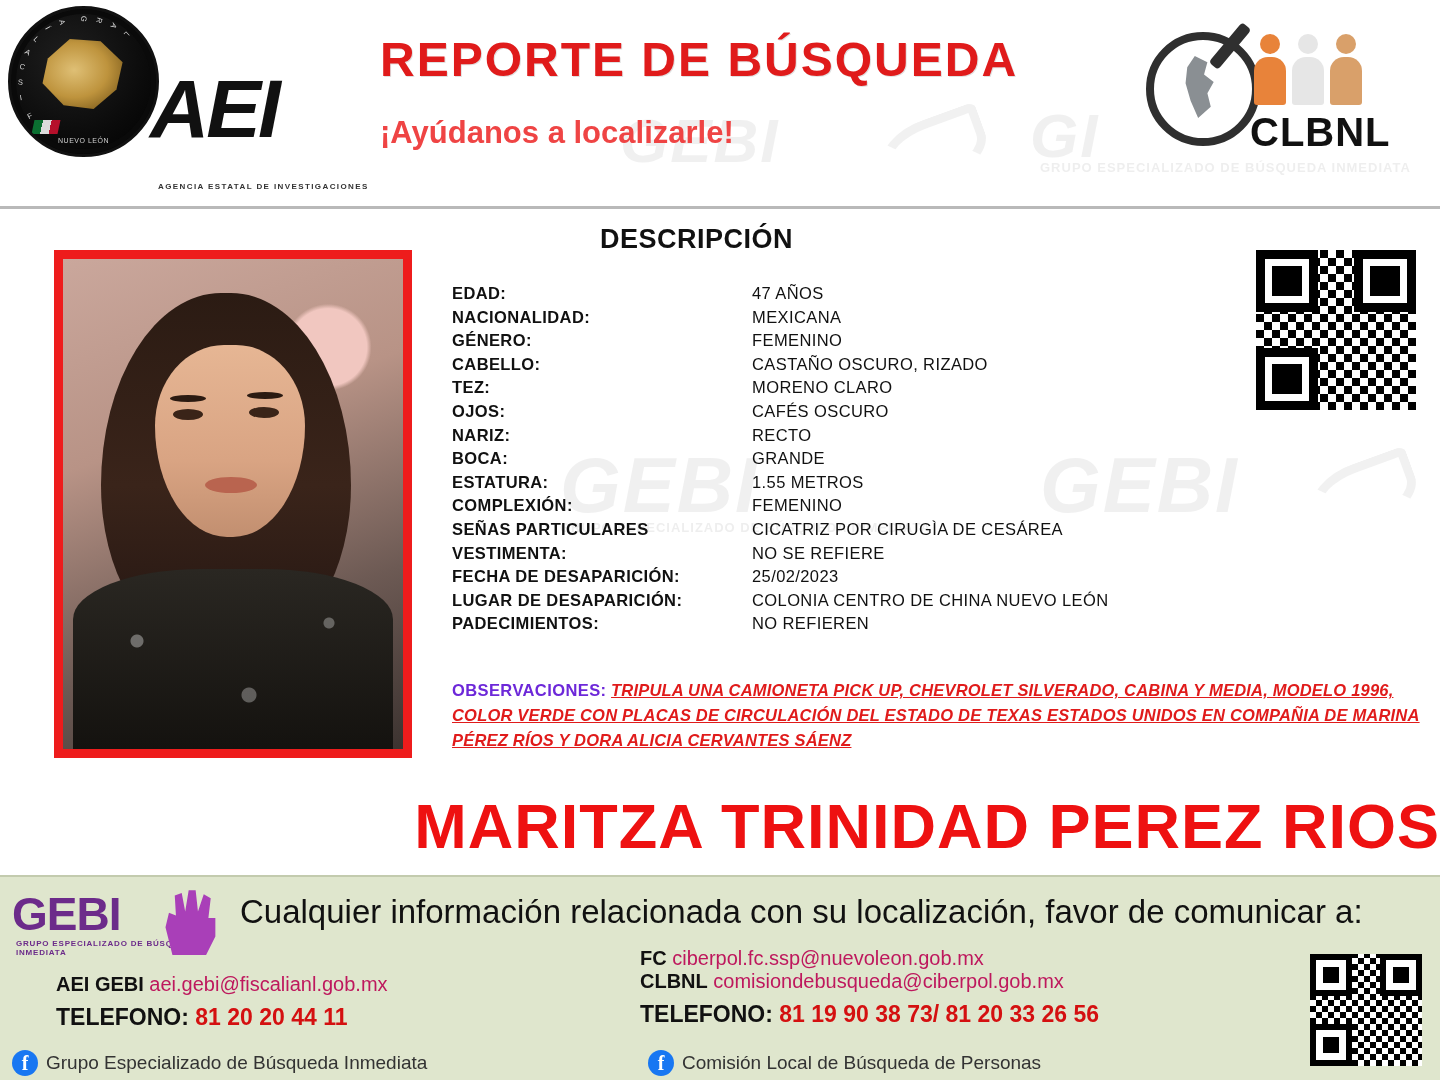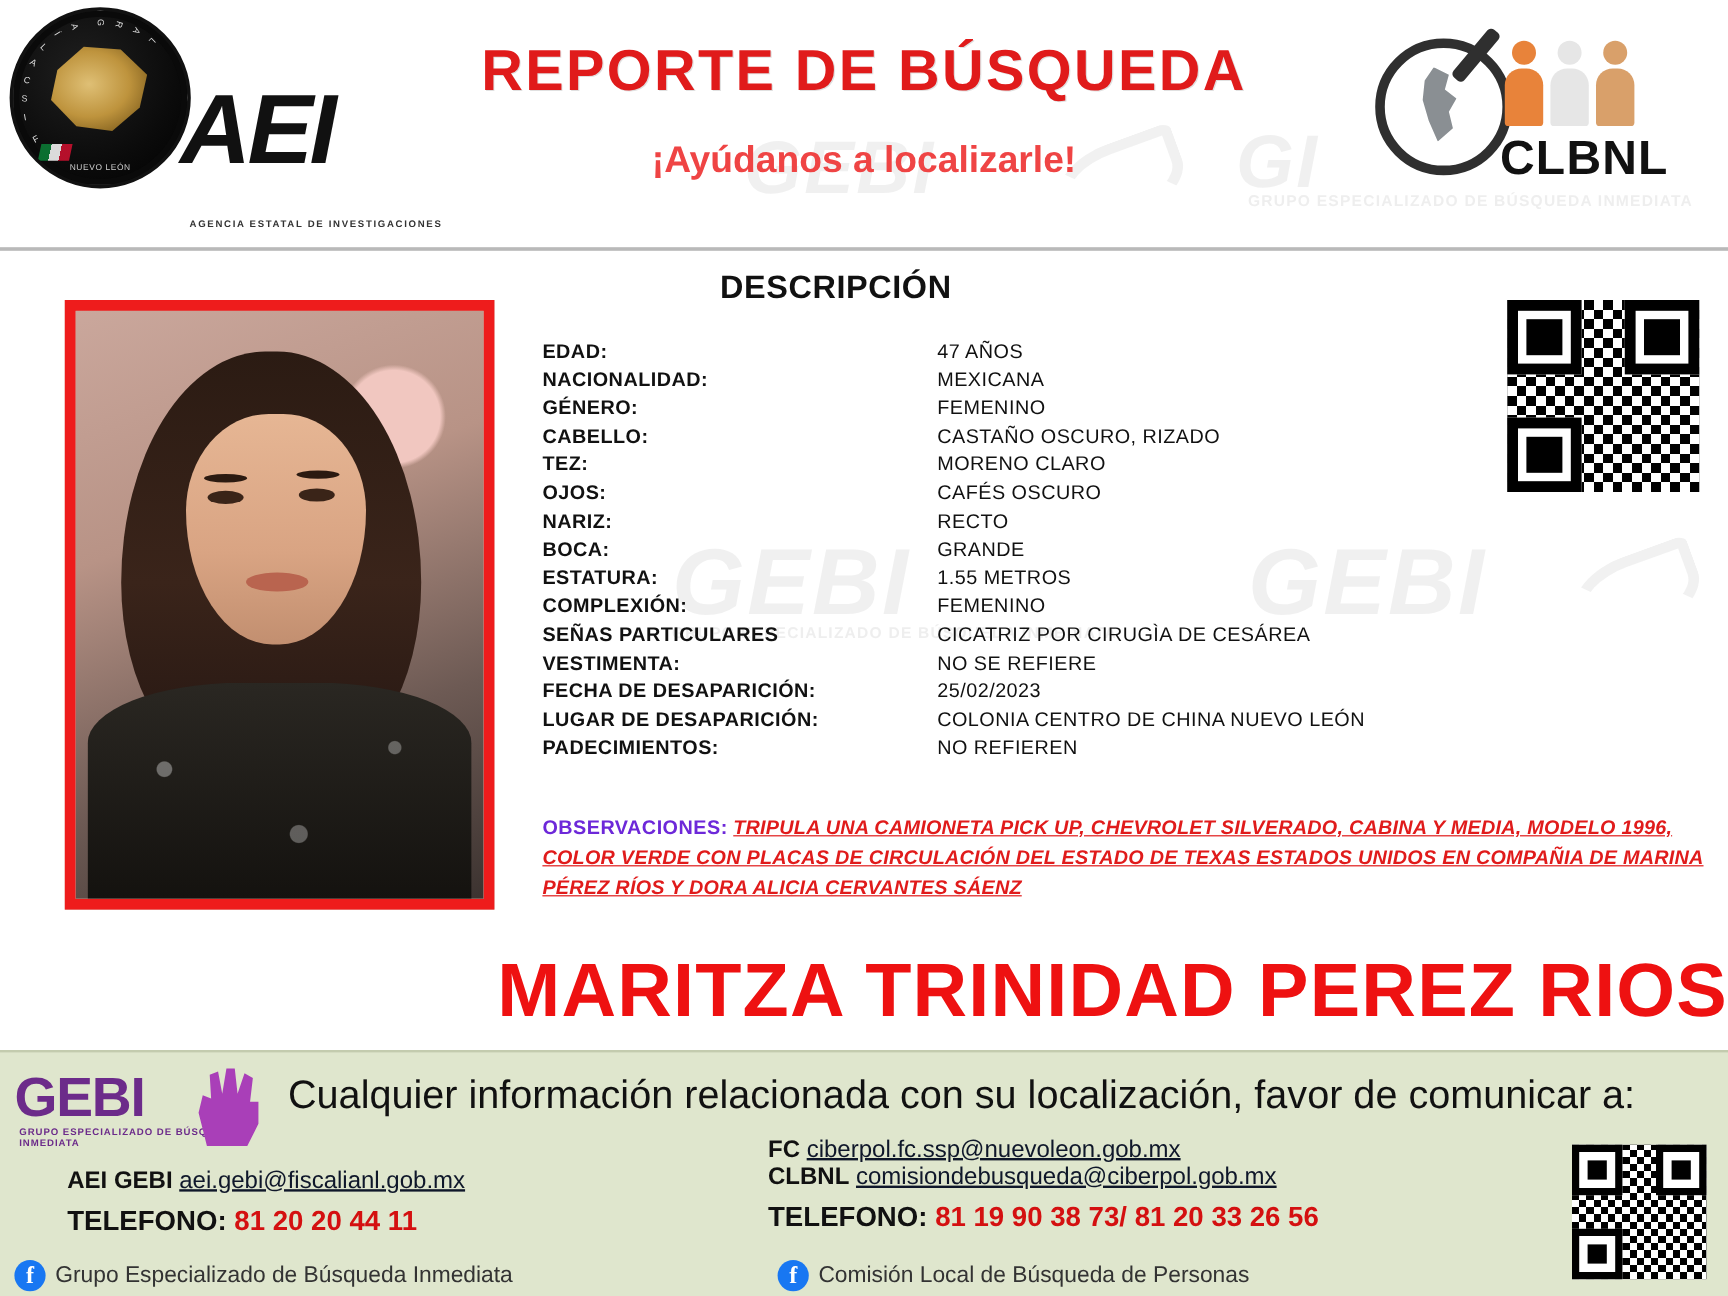--- a/index.html
+++ b/index.html
@@ -122,21 +122,20 @@
     font-size: 8px;
     font-weight: bold;
     color: #333;
     letter-spacing: 1.4px;
   }
 
   .title-block {
     position: absolute;
     left: 380px; top: 32px;
     width: 680px;
-    text-align: center;
   }
   .title-main {
     color: #e01b1b;
     font-size: 48px;
     font-weight: bold;
     letter-spacing: 2px;
     text-shadow: 1px 1px 0 rgba(0,0,0,.12);
   }
   .title-sub {
     margin-top: 28px;
@@ -273,21 +272,20 @@
     position: absolute;
     left: 452px; top: 282px;
     width: 820px;
     font-size: 16.5px;
     color: #111;
   }
   .field-row {
     display: flex;
     line-height: 23.6px;
     white-space: nowrap;
-    gap: 29px;
   }
   .field-label {
     width: 300px;
     font-weight: bold;
     letter-spacing: .4px;
   }
   .field-value { letter-spacing: .4px; }
 
   .observ {
     position: absolute;
@@ -399,22 +397,21 @@
     color: #111;
   }
   .contact-right {
     position: absolute;
     left: 640px; top: 70px;
     font-size: 20px;
     color: #111;
   }
   .lbl-bold { font-weight: bold; margin-top: 36px; }
   .mail {
-    color: #0f172a;
-    text-decoration: underline;
+    color: #be185d;
   }
   .tel-row { margin-top: 8px; font-size: 23px; font-weight: bold; }
   .tel-num { color: #d41010; }
   .fb-row {
     position: absolute;
     display: flex;
     align-items: center;
     gap: 8px;
     font-size: 19px;
     color: #333;

